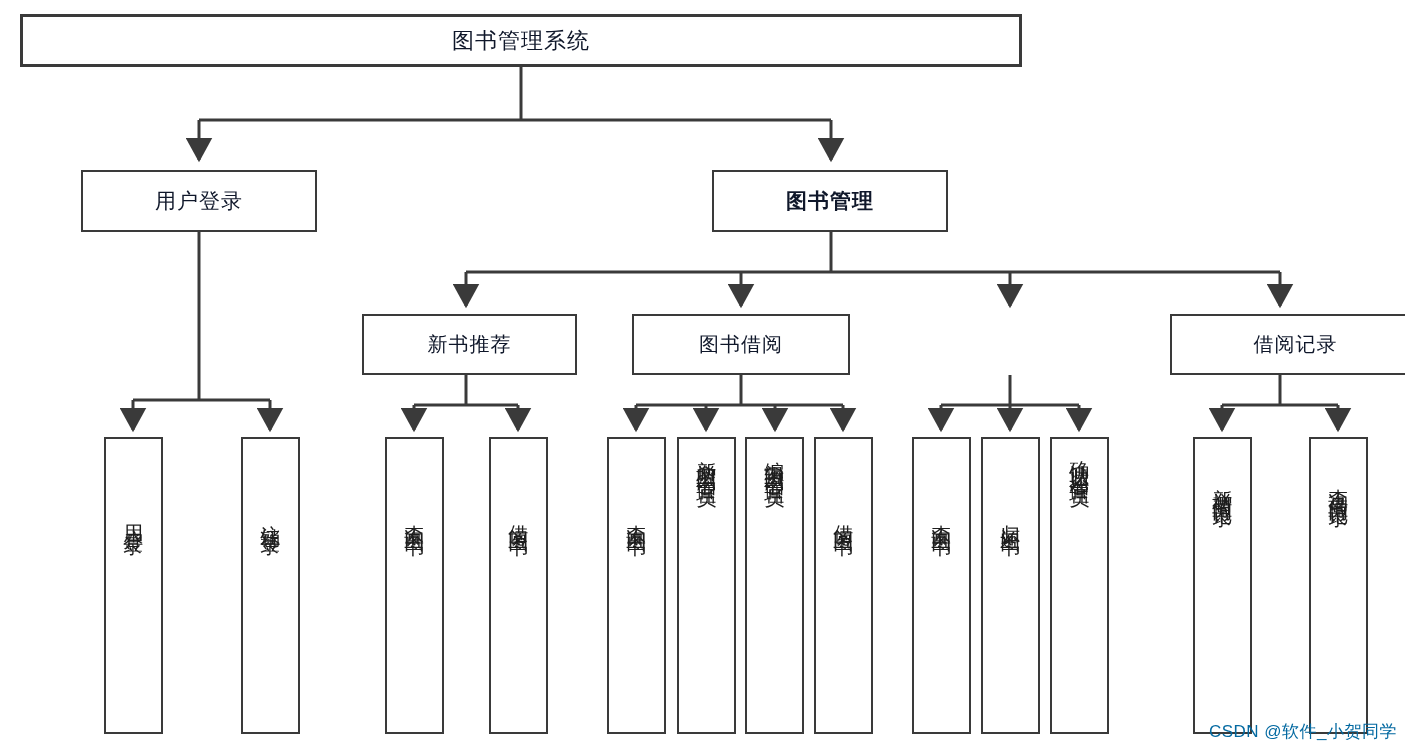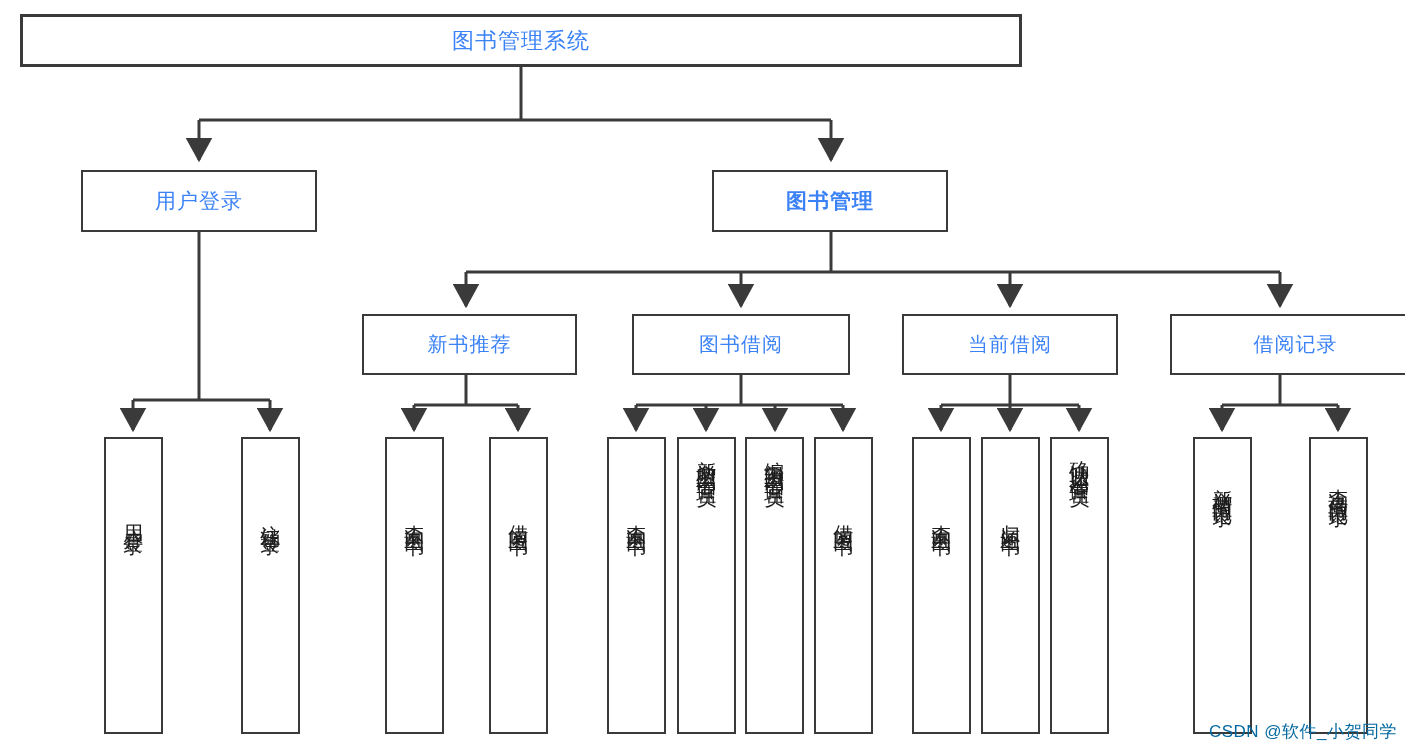--- a/index.html
+++ b/index.html
@@ -21,21 +21,21 @@
     pointer-events:none;
   }
   .node{
     position:absolute;
     box-sizing:border-box;
     background:#ffffff;
     border:2px solid #3a3a3a;
     display:flex;
     align-items:center;
     justify-content:center;
-    color:#3b82f6;
+    color:#0f172a;
   }
   .node.root{
     border-width:3px;
   }
   .node .lbl{
     font-size:21px;
     line-height:1.15;
     letter-spacing:1px;
     white-space:nowrap;
     text-align:center;
@@ -141,23 +141,20 @@
   <div class="node lvl2" style="left:712px;top:170px;width:236px;height:62px;font-weight:bold;">
     <span class="lbl">图书管理</span>
   </div>
 
   <div class="node lvl3" style="left:362px;top:314px;width:215px;height:61px;">
     <span class="lbl">新书推荐</span>
   </div>
   <div class="node lvl3" style="left:632px;top:314px;width:218px;height:61px;">
     <span class="lbl">图书借阅</span>
   </div>
-  <div class="node lvl3" style="left:902px;top:314px;width:216px;height:61px;">
-    <span class="lbl">当前借阅</span>
-  </div>
   <div class="node lvl3" style="left:1170px;top:314px;width:251px;height:61px;">
     <span class="lbl">借阅记录</span>
   </div>
 
   <div class="leaf mid" style="left:104px;top:437px;width:59px;height:297px;">
     <span class="vlbl">用户登录</span>
   </div>
   <div class="leaf mid" style="left:241px;top:437px;width:59px;height:297px;">
     <span class="vlbl">注销登录</span>
   </div>

